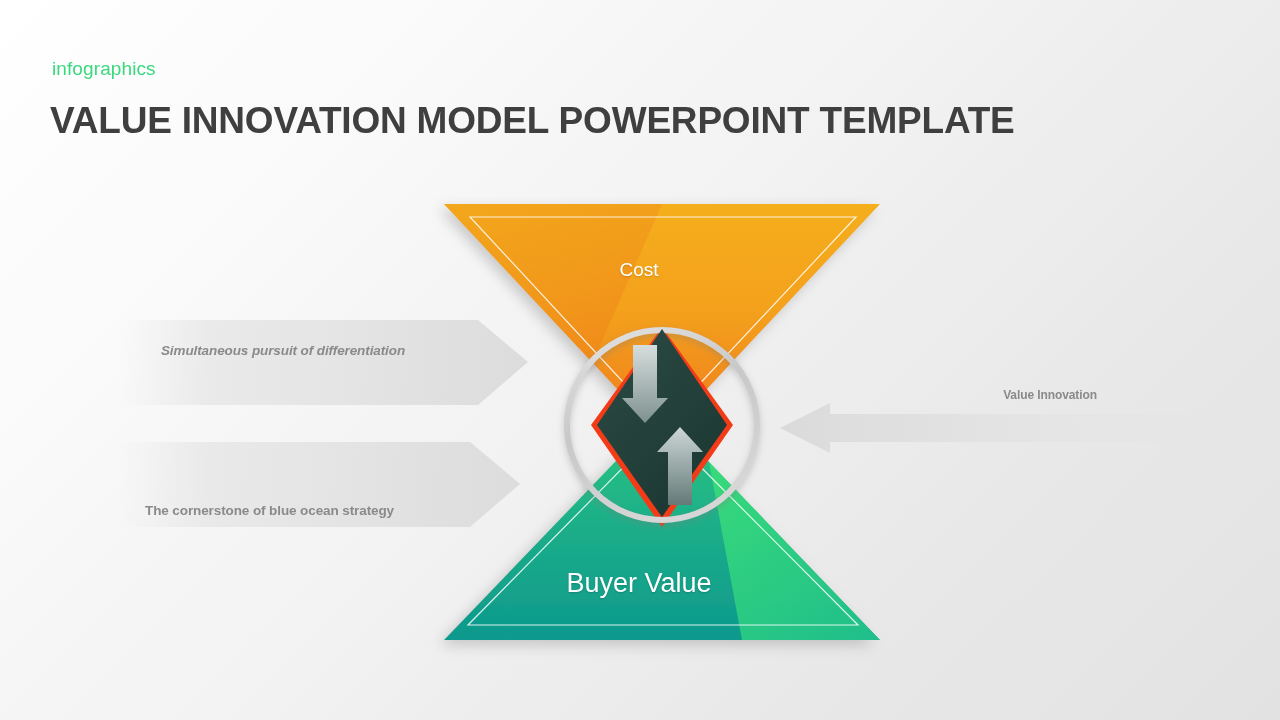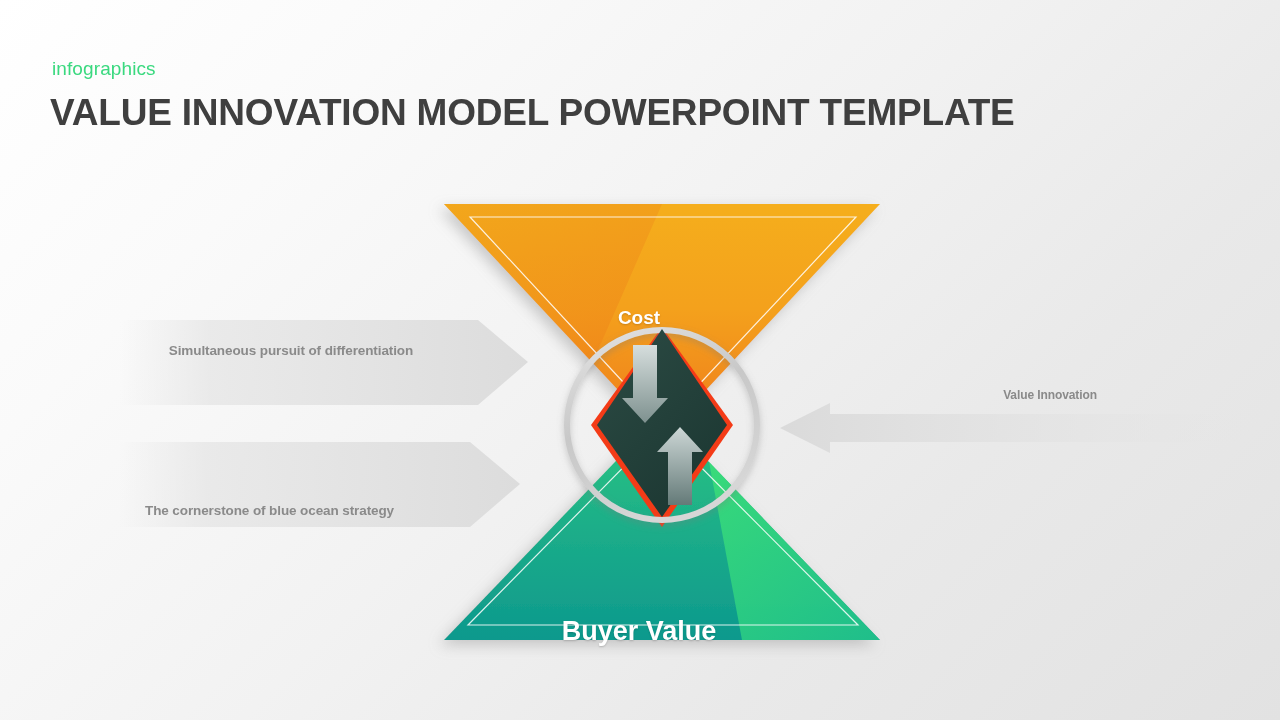--- a/index.html
+++ b/index.html
@@ -29,21 +29,21 @@
     top: 58px;
     font-size: 19px;
     letter-spacing: 0.1px;
     color: #3ad97f;
     font-family: "Liberation Sans", sans-serif;
     white-space: nowrap;
   }
   #title {
     position: absolute;
     left: 50px;
-    top: 92px;
+    top: 100px;
     font-size: 37px;
     font-weight: bold;
     letter-spacing: -0.2px;
     color: #3f3f3f;
     white-space: nowrap;
     font-family: "Liberation Sans", sans-serif;
   }
 
   
   #stage {
@@ -58,47 +58,47 @@
   .cap {
     position: absolute;
     color: #8a8a8a;
     font-size: 13.5px;
     font-weight: bold;
     font-family: "Liberation Sans", sans-serif;
     line-height: 16px;
     letter-spacing: -0.1px;
   }
   #cap-top {
-    left: 160px;
+    left: 152px;
     top: 343px;
     width: 262px;
     text-align: center;
+    font-style: italic;
   }
   #cap-bottom {
     left: 145px;
     top: 503px;
     width: 268px;
     text-align: left;
   }
   #cap-right {
     left: 950px;
     top: 387px;
     width: 200px;
     text-align: center;
     font-size: 12px;
   }
 
   .tri-label {
     position: absolute;
     color: #ffffff;
-    font-weight: bold;
+    font-weight: normal;
     font-family: "Liberation Sans", sans-serif;
     text-shadow: 0 1px 2px rgba(0,0,0,0.18);
     white-space: nowrap;
-    margin-top: 48px;
   }
   #label-cost {
     left: 0;
     top: 259px;
     width: 1280px;
     text-align: center;
     font-size: 19px;
     transform: translateX(-1px);
   }
   #label-buyer {

